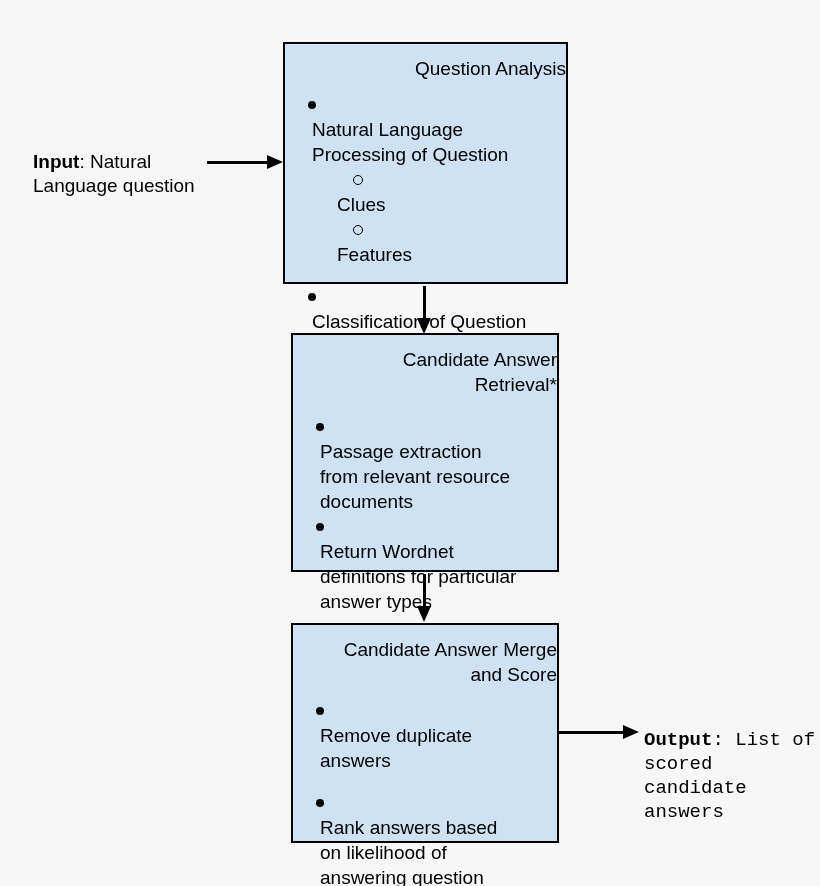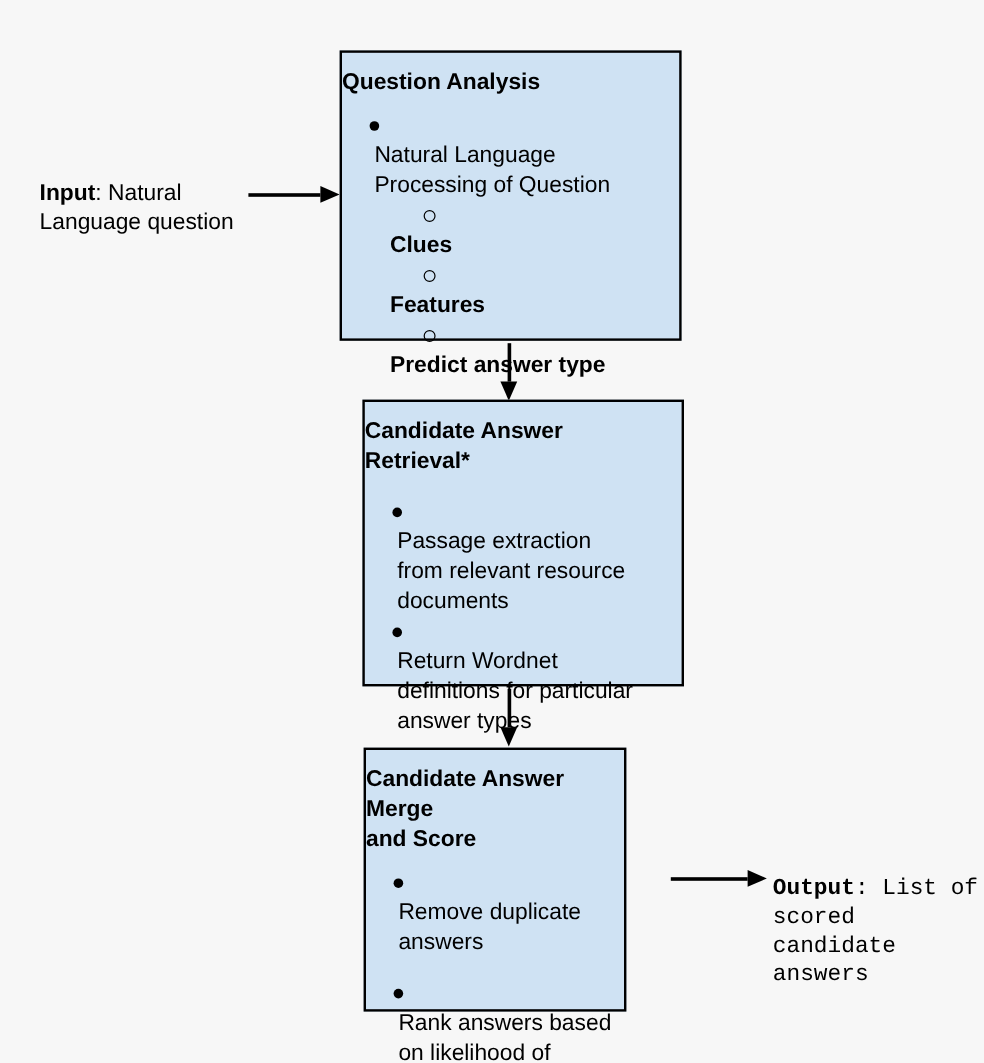--- a/index.html
+++ b/index.html
@@ -22,39 +22,39 @@
     overflow: hidden;
   }
 
   
   .node {
     position: absolute;
     background: var(--node-fill);
     border: 2px solid var(--node-border);
   }
   #node-1 { left: 283px; top: 42px;  width: 285px; height: 242px; }
-  #node-2 { left: 302px; top: 333px; width: 268px; height: 239px; }
-  #node-3 { left: 303px; top: 623px; width: 219px; height: 220px; }
+  #node-2 { left: 291px; top: 333px; width: 268px; height: 239px; }
+  #node-3 { left: 291px; top: 623px; width: 268px; height: 220px; }
 
   .node-title {
     margin-top: 12px;
-    text-align: left;
-    font-weight: bold;
+    text-align: right;
+    font-weight: normal;
     line-height: 25px;
     white-space: pre-line;
   }
   .node-list { margin-top: 11px; }
   .row {
     position: relative;
     padding-left: 27px;
     padding-right: 6px;
     line-height: 25px;
     white-space: pre-line;
   }
-  .row.l2 { padding-left: 40px; font-weight: bold; }
+  .row.l2 { padding-left: 52px; }
   .row.gap { margin-top: 17px; }
   .row.l1 > .marker {
     position: absolute; left: 23px; top: 9px;
     width: 8px; height: 8px; border-radius: 50%;
     background: var(--text);
   }
   .row.l2 > .marker {
     position: absolute; left: 68px; top: 8px;
     width: 10px; height: 10px; border-radius: 50%;
     border: 1.5px solid var(--text);
@@ -116,20 +116,23 @@
       <div class="row l1">
         <span class="marker"></span><span>Natural Language
 Processing of Question</span>
       </div>
       <div class="row l2">
         <span class="marker"></span><span>Clues</span>
       </div>
       <div class="row l2">
         <span class="marker"></span><span>Features</span>
       </div>
+      <div class="row l1 gap">
+        <span class="marker"></span><span>Classification of Question</span>
+      </div>
       <div class="row l2">
         <span class="marker"></span><span>Predict answer type</span>
       </div>
     </div>
   </div>
 
   <div class="arrow vertical" id="flow-arrow-1">
     <div class="shaft-v"></div>
     <div class="head-down"></div>
   </div>

